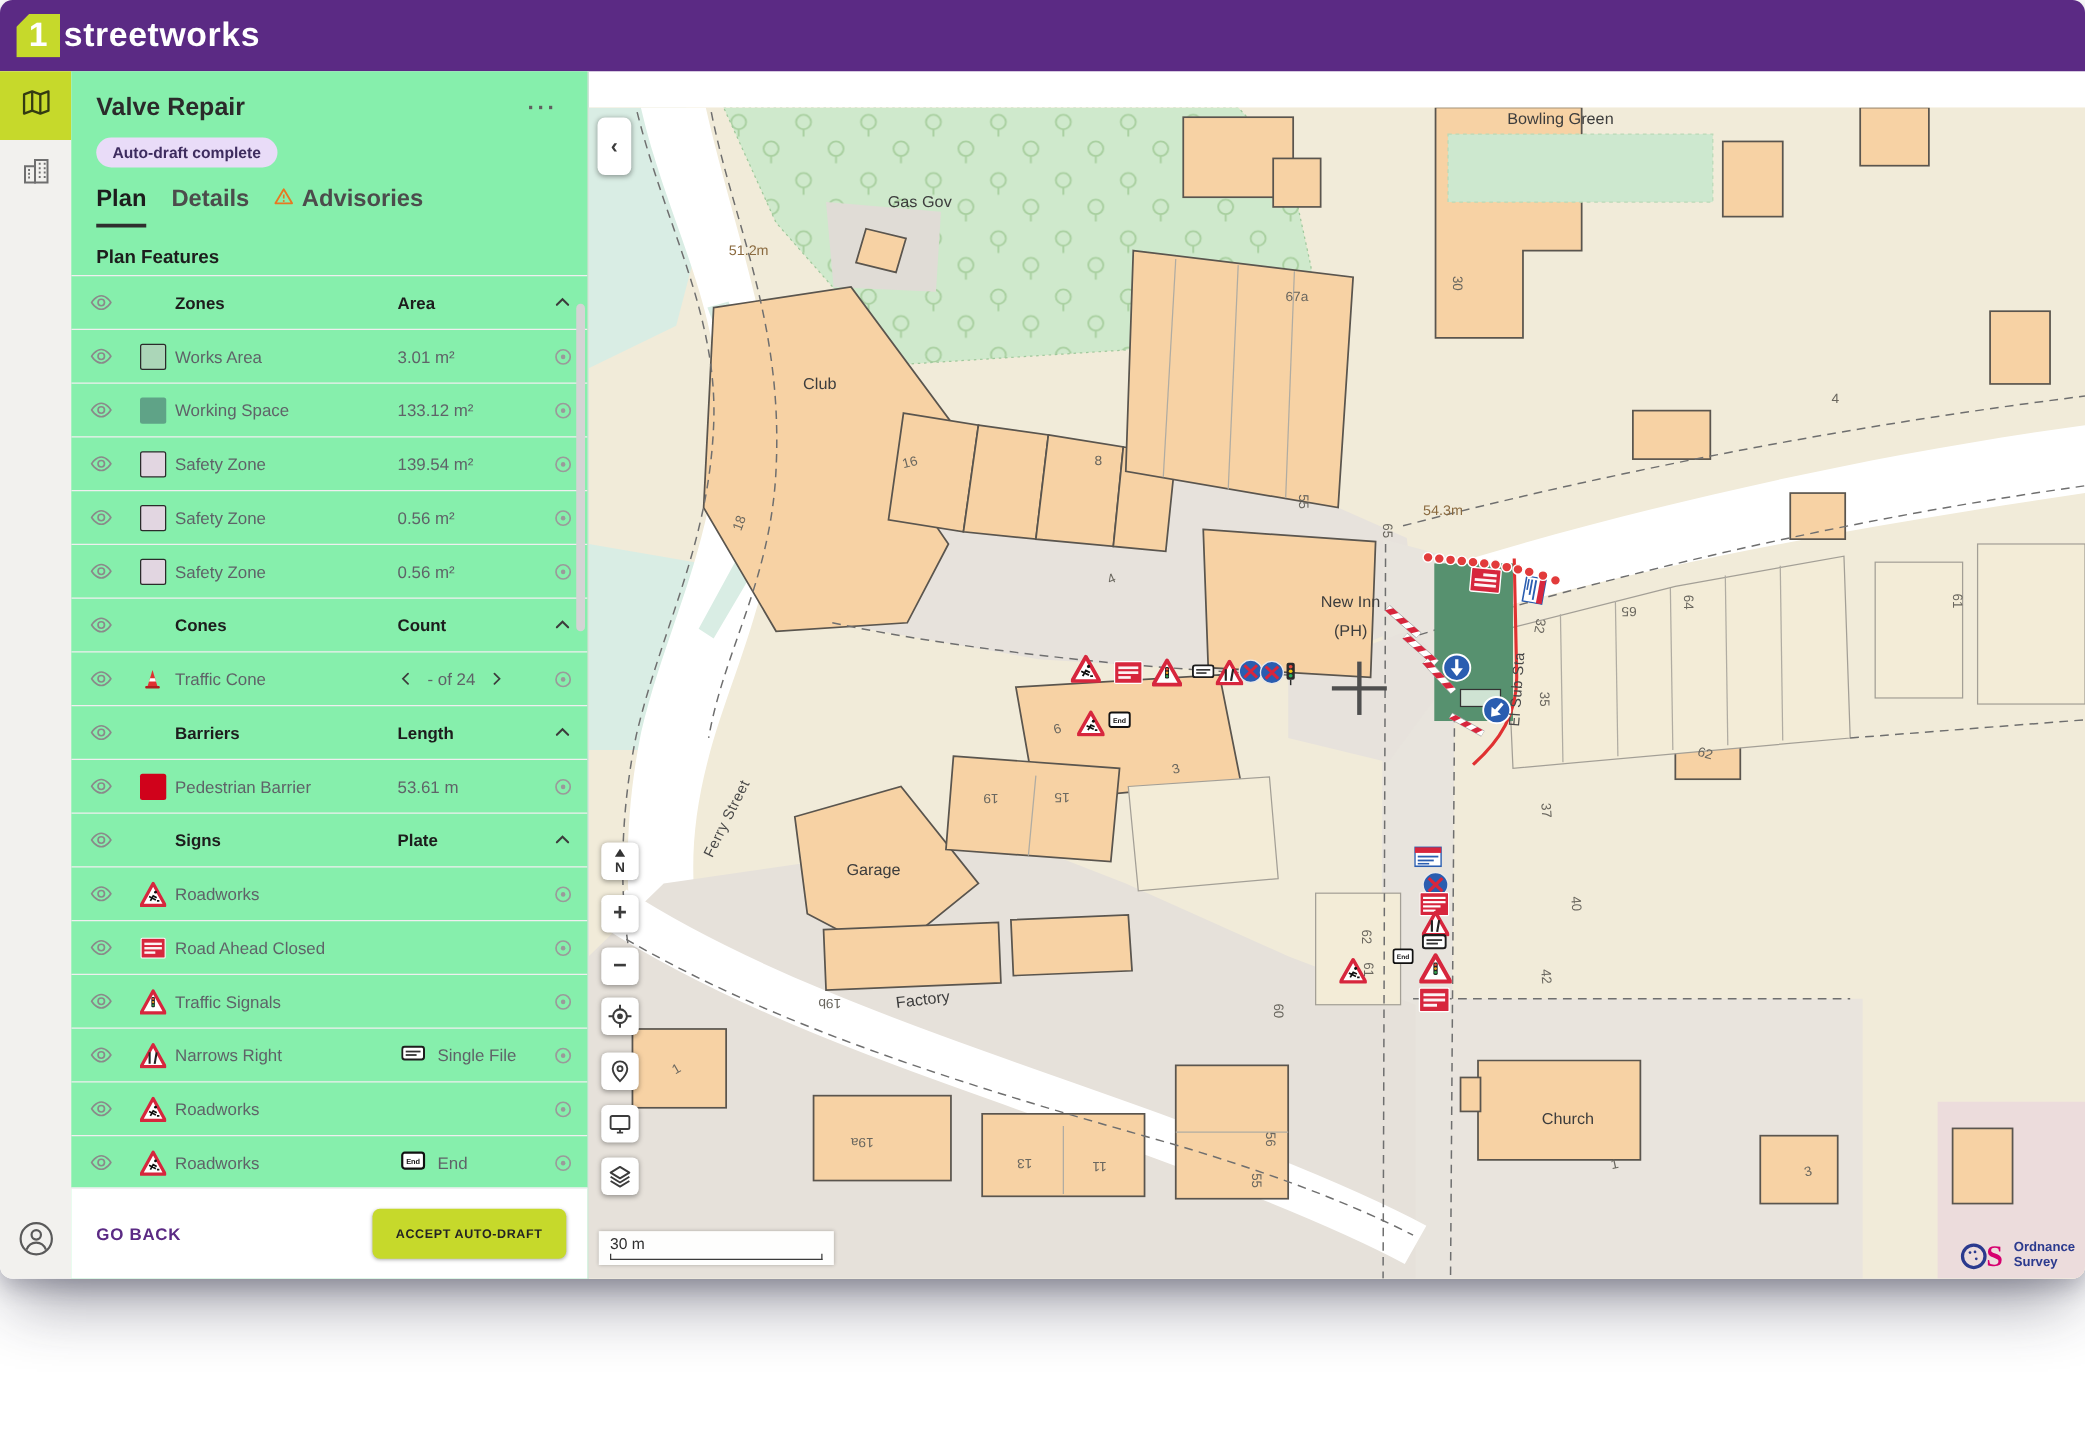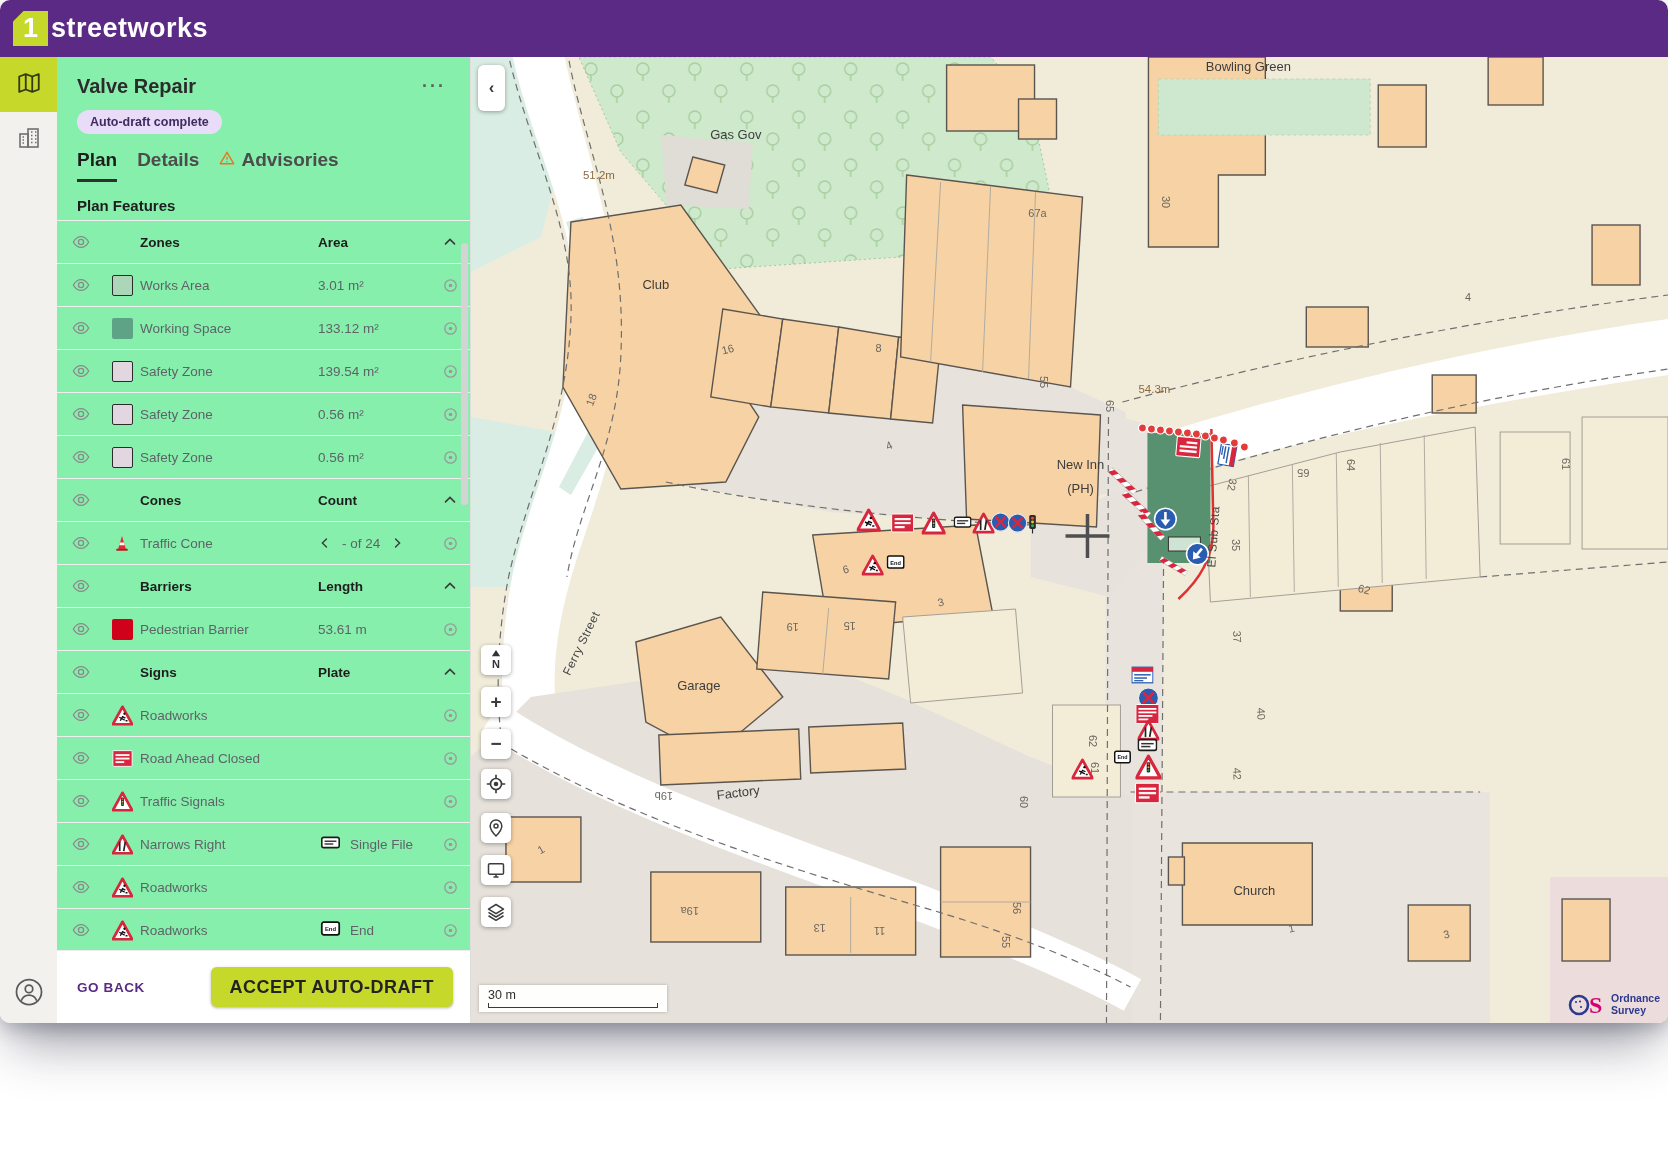--- a/index.html
+++ b/index.html
@@ -42,24 +42,24 @@
   .sw.working-space{background:#5fa387;}
   .sw.safety-zone{background:#e2d6e1;border:1.7px solid #2b2b2b;}
   .sw.barrier{background:#d0021b;}
   .c-val{display:flex;align-items:center;gap:7px;margin-left:24px;}
   .pgr{display:flex;align-items:center;gap:10px;color:#5f6368;}
   .pgbtn{cursor:pointer;display:grid;place-items:center;}
   .pthumb{position:absolute;right:2px;top:186px;width:7px;height:262px;background:#d4d4d4;border-radius:4px;}
   .pfooter{height:73px;border-top:1px solid #ececec;display:flex;align-items:center;justify-content:space-between;
            padding:0 17px 0 20px;background:#fff;}
   .goback{color:#5b2a84;font-weight:bold;font-size:13.5px;letter-spacing:.6px;cursor:pointer;}
-  .accept{background:#c6d92b;border:none;border-radius:6px;height:40px;padding:0 19px;font-weight:bold;font-size:18px;
+  .accept{background:#c6d92b;border:none;border-radius:6px;height:40px;padding:0 19px;font-weight:bold;font-size:10px;
           letter-spacing:.5px;color:#232323;cursor:pointer;box-shadow:0 1px 3px rgba(0,0,0,.3);font-family:inherit;}
   
-  .map{flex:1;position:relative;background:#f1ebd9;overflow:hidden;}
+  .map{flex:1;position:relative;background:#f1ebd9;overflow:hidden;margin-top:29px;}
   .map svg.base{position:absolute;inset:0;width:100%;height:100%;}
   .mapbtn{position:absolute;width:30px;height:30px;background:#fff;border-radius:5px;box-shadow:0 1px 4px rgba(0,0,0,.35);
           display:grid;place-items:center;color:#3c3c3c;cursor:pointer;font-size:19px;font-weight:bold;}
   .collapse{left:7px;top:8px;width:27px;height:46px;border-radius:6px;font-size:17px;}
   .scalebar{position:absolute;left:8px;bottom:11px;width:188px;height:27px;background:rgba(255,255,255,.95);
             padding:3px 9px;font-size:12.5px;color:#2f2f2f;box-shadow:0 0 3px rgba(0,0,0,.25);}
   .scaleline{position:absolute;left:9px;right:9px;bottom:4px;height:5px;border:1.5px solid #3a3a3a;border-top:none;}
   .oslogo{position:absolute;right:8px;bottom:5px;display:flex;align-items:center;gap:5px;}
   .oslogo .ostxt{font-size:10.5px;font-weight:bold;color:#2b3a8e;line-height:1.1;}
   .mt{font-family:"Liberation Sans",sans-serif;}

